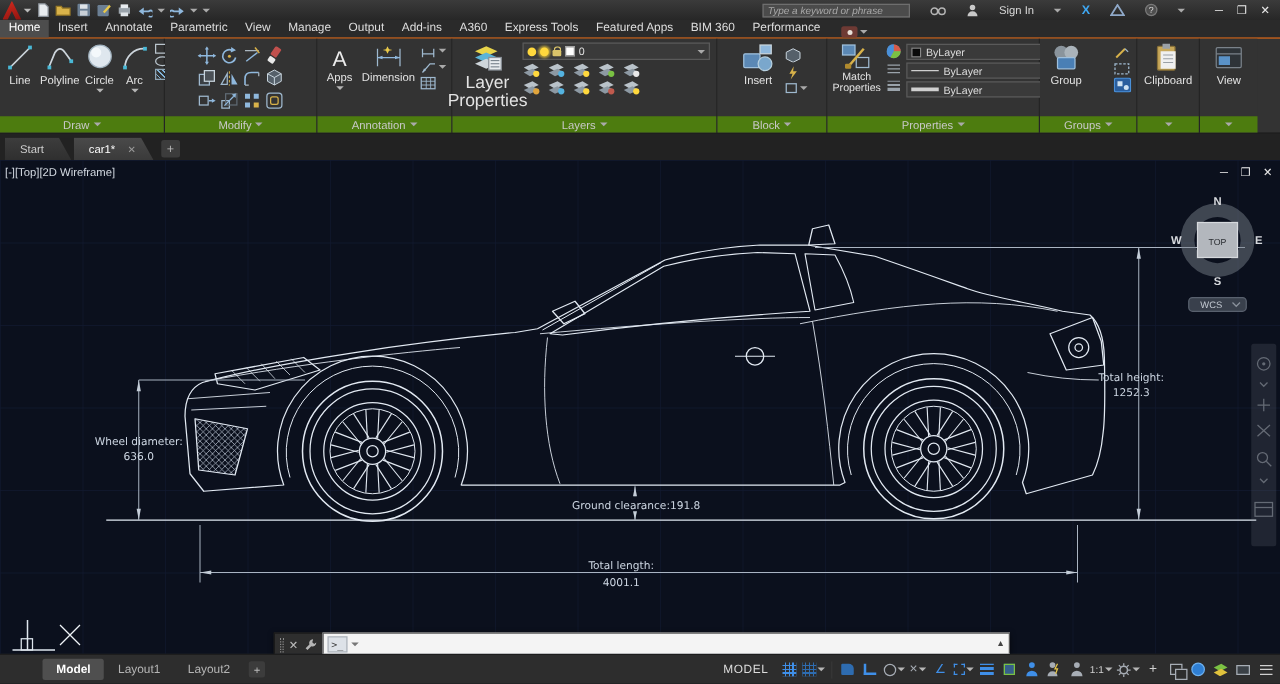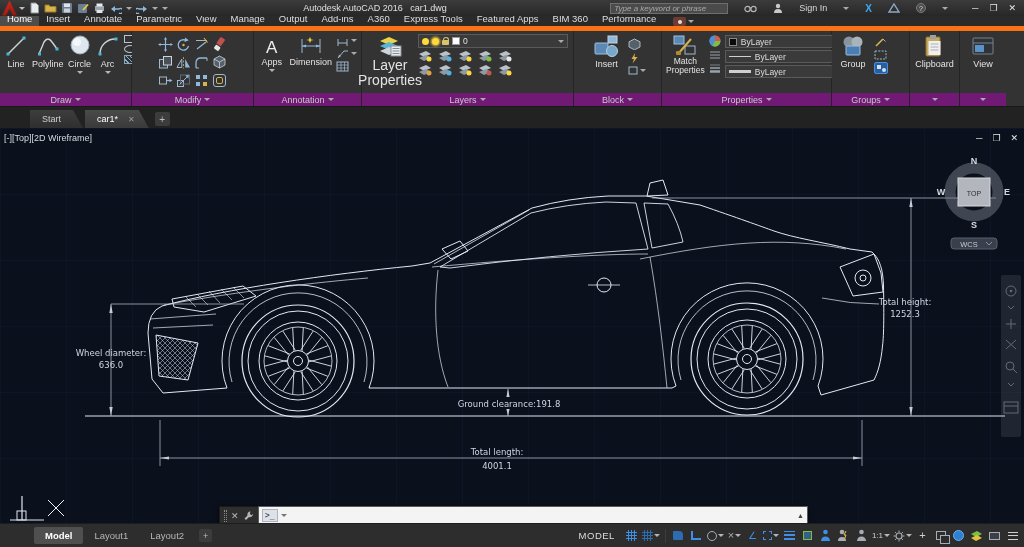--- a/index.html
+++ b/index.html
@@ -15,32 +15,32 @@
   .tb-title{position:absolute;left:225px;width:300px;text-align:center;color:#e0e0e0;white-space:pre}
   .tb-right{margin-left:auto;display:flex;align-items:center;gap:16px;padding-right:4px}
   .searchbox{width:118px;height:11px;background:#4b4b4b;border:1px solid #6e6e6e;color:#b8b8b8;font-style:italic;font-size:8px;padding:0 3px;font-family:"Liberation Sans",sans-serif}
   .searchbox::placeholder{color:#a8a8a8}
   .winbtns{display:flex;gap:11px;margin-left:8px;color:#e8e8e8;font-size:9px;padding-right:4px}
   .helpq{width:10px;height:10px;border-radius:50%;background:#4e4e4e;border:1px solid #7a7a7a;display:flex;align-items:center;justify-content:center;font-size:7px;color:#ddd}
   .xchg{color:#3fa9f5;font-weight:bold;font-size:10px}
   .sicaret{border-top:3px solid #aaa;border-left:3px solid transparent;border-right:3px solid transparent}
 
   
-  .tabrow{height:15px;background:#2a2a2a;display:flex;align-items:flex-end;flex:0 0 15px;border-bottom:5px solid #f97316}
+  .tabrow{height:15px;background:#2a2a2a;display:flex;align-items:flex-end;flex:0 0 15px;border-bottom:1px solid #f97316}
   .rtab{padding:1px 7px;font-size:9.5px;color:#dedede;height:15px;display:flex;align-items:center}
   .rtab.active{background:#4d4d4d;color:#fff}
   .rec-chip{margin-left:10px;display:flex;align-items:center;gap:2px}
   .rec-dot{width:13px;height:9px;border-radius:2px;background:#6e3a34;display:flex;align-items:center;justify-content:center}
   .rec-dot i{width:4px;height:4px;border-radius:50%;background:#e8e0d8;display:block}
 
   
   .ribbon{height:76px;background:#333;display:flex;flex:0 0 76px;border-bottom:1px solid #191919}
   .panel{display:flex;flex-direction:column;border-right:1px solid #242424;background:#333}
   .panel-body{flex:1;display:flex;align-items:flex-start;padding:3px 4px 0 4px;gap:4px}
-  .panel-label{height:13px;font-size:9px;color:#c9c9c9;display:flex;align-items:center;justify-content:center;gap:3px;background:#701a75}
+  .panel-label{height:13px;font-size:9px;color:#c9c9c9;display:flex;align-items:center;justify-content:center;gap:3px;background:#4d7c0f}
   .pl-caret{border-top:3px solid #aaa;border-left:3px solid transparent;border-right:3px solid transparent}
   .bigbtn{display:flex;flex-direction:column;align-items:center;font-size:9px;color:#e3e3e3;width:40px;gap:1px}
   .bigbtn.narrow{width:34px}
   .caret-dn{border-top:3px solid #b5b5b5;border-left:3px solid transparent;border-right:3px solid transparent;margin-top:1px}
   .smallcol{display:flex;flex-direction:column;gap:2px;justify-content:flex-start;padding-top:1px}
   .srow{display:flex;align-items:center;gap:2px}
   .i-rect{width:11px;height:8px;border:1px solid #b9c4cc}
   .i-ellipse{width:12px;height:8px;border:1px solid #b9c4cc;border-radius:50%}
   .i-hatch{width:11px;height:9px;border:1px solid #8fa5b5;background:repeating-linear-gradient(45deg,transparent 0 2px,#7fb2d6 2px 3px)}
   .migrid{display:grid;grid-template-columns:repeat(4,17px);grid-auto-rows:17px;gap:1px;padding-top:2px}
@@ -56,21 +56,21 @@
   .lyr-rows{display:flex;flex-direction:column;gap:2px}
   .prop-rows{display:flex;flex-direction:column;gap:2px;padding-top:1px}
   .prop-row{display:flex;align-items:center;background:#3a3a3a;border:1px solid #5a5a5a;height:13px;width:118px;font-size:8.5px;color:#ddd;padding:0 3px;gap:4px}
   .sw-color{width:8px;height:8px;background:#0a0a0a;border:1px solid #888}
   .sw-line{width:22px;height:1px;background:#cfcfcf}
   .sw-lw{width:22px;height:3px;background:#cfcfcf}
   .prop-row .pl-caret{margin-left:auto}
   .colbtn{display:flex;flex-direction:column;align-items:center;gap:3px;padding-top:1px}
 
   
-  .filetabs{height:21px;background:#222;display:flex;align-items:flex-end;flex:0 0 21px;padding-left:30px}
+  .filetabs{height:21px;background:#222;display:flex;align-items:flex-end;flex:0 0 21px;padding-left:4px}
   .ftab{height:18px;display:flex;align-items:center;font-size:9px;color:#cfcfcf;padding:0 22px 0 12px;background:linear-gradient(#3d3d3d,#2f2f2f);clip-path:polygon(0 0,calc(100% - 10px) 0,100% 100%,0 100%);margin-right:2px}
   .ftab.current{background:linear-gradient(#4a4a4a,#3a3a3a);color:#fff;padding-right:14px}
   .ftab .fx{margin-left:10px;color:#9a9a9a;font-size:8px}
   .ftab-add{width:15px;height:14px;background:#3c3c3c;border-radius:2px;color:#bbb;font-size:10px;display:flex;align-items:center;justify-content:center;margin-left:4px;margin-bottom:2px}
 
   
   .canvas{flex:1;position:relative;background:#0b101d;overflow:hidden}
   .canvas svg.draw{position:absolute;inset:0;display:block}
   .vp-label{position:absolute;left:4px;top:5px;font-size:9px;color:#d4dae2}
   .win-ctrls{position:absolute;top:5px;right:6px;display:flex;gap:10px;color:#e8e8e8;font-size:9px}
@@ -147,21 +147,20 @@
           <polygon points="1,6 5,3 5,9" fill="#8fb8dd"></polygon>
         </svg>
       <span class="sicaret"></span>
       <svg width="12" height="11">
           <path d="M9 6H3a2.5 2.5 0 1 0 0 4" fill="none" stroke="#8fb8dd" stroke-width="1.4"></path>
           <polygon points="11,6 7,3 7,9" fill="#8fb8dd"></polygon>
         </svg>
       <span class="sicaret"></span>
       <span class="sicaret"></span>
     </div>
-    <div class="tb-title">Autodesk AutoCAD 2016   car1.dwg</div>
     <div class="tb-right">
       <input class="searchbox" placeholder="Type a keyword or phrase" style="">
       <svg width="13" height="10">
           <circle cx="3.5" cy="6" r="2.6" fill="none" stroke="#b5b5b5" stroke-width="1.2"></circle>
           <circle cx="9.5" cy="6" r="2.6" fill="none" stroke="#b5b5b5" stroke-width="1.2"></circle>
           <path d="M5.8 5h1.4" stroke="#b5b5b5"></path>
         </svg>
       <svg width="10" height="11">
           <circle cx="5" cy="3" r="2.2" fill="#c8c8c8"></circle>
           <path d="M1 10a4 4 0 0 1 8 0z" fill="#c8c8c8"></path>
@@ -565,21 +564,21 @@
             </div>
         </div>
       </div>
       <div class="panel-label">
           <span>Properties</span>
           <span class="pl-caret"></span>
         </div>
     </div>
 
     <div class="panel" style="width:78px">
-      <div class="panel-body" style="justify-content:flex-start">
+      <div class="panel-body" style="justify-content:space-between">
         <div class="bigbtn narrow">
           <svg width="26" height="24">
               <circle cx="9" cy="8" r="5.5" fill="#8a949c"></circle>
               <circle cx="17" cy="8" r="5.5" fill="#aab3ba"></circle>
               <rect x="6" y="12" width="14" height="9" rx="1" fill="#4a7fb5" stroke="#9fc0dd"></rect>
             </svg>
           <span>Group</span>
         </div>
         <div class="smallcol" style="padding-top:3px">
           <svg width="13" height="11">

